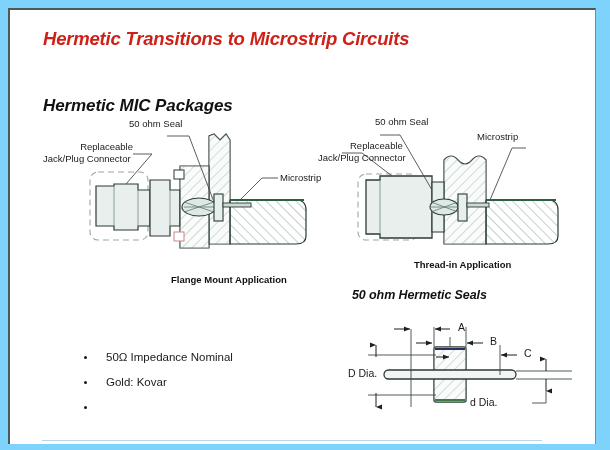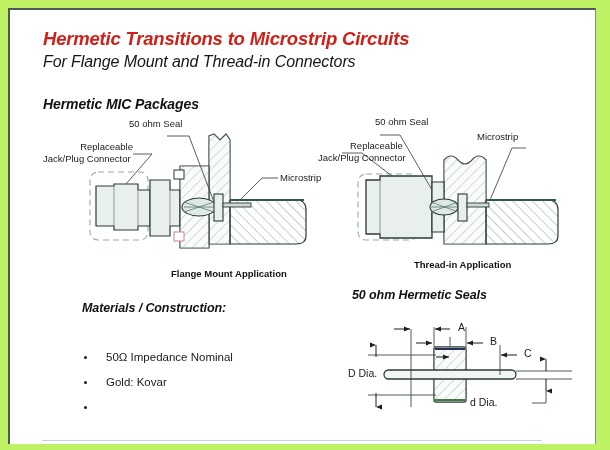--- a/index.html
+++ b/index.html
@@ -12,21 +12,21 @@
     height: 450px;
     overflow: hidden;
     font-family: "Liberation Sans", sans-serif;
   }
 
   #page {
     position: absolute;
     left: 0; top: 0;
     width: 610px;
     height: 450px;
-    background: #bef264;
+    background: #7dd3fc;
   }
 
   
   #slide-frame {
     position: absolute;
     left: 8px;
     top: 8px;
     width: 588px;
     height: 436px;
     border-left: 2px solid #4b5a56;
@@ -63,21 +63,21 @@
     left: 43px;
     top: 53px;
     font-size: 16px;
     font-style: italic;
     color: #161616;
     letter-spacing: -0.1px;
     white-space: nowrap;
   }
   .section-head {
     position: absolute;
-    font-size: 14px;
+    font-size: 17px;
     font-weight: bold;
     font-style: italic;
     color: #111111;
     white-space: nowrap;
     letter-spacing: -0.1px;
   }
   #head-mic { left: 43px; top: 96px; }
   #head-materials { left: 82px; top: 301px; font-size: 12.5px; }
   #head-seals { left: 352px; top: 288px; font-size: 12.5px; }
 
@@ -91,21 +91,21 @@
 
   .diagram svg { display: block; }
 
   .caption {
     position: absolute;
     font-size: 9.5px;
     font-weight: bold;
     color: #111111;
     white-space: nowrap;
   }
-  #cap-flange { left: 155px; top: 268px; padding-left: 16px; }
+  #cap-flange { left: 155px; top: 274px; padding-left: 16px; }
   #cap-thread { left: 414px; top: 259px; }
 
   
   #materials-list {
     position: absolute;
     left: 82px;
     top: 327px;
     width: 260px;
     margin-top: 24px;
   }
@@ -132,21 +132,20 @@
   }
 </style>
 </head>
 <body>
 
 <div id="page">
   <div id="slide-frame"></div>
   <div id="bottom-rule"></div>
 
   <div class="title-main">Hermetic Transitions to Microstrip Circuits</div>
-  <div class="title-sub">For Flange Mount and Thread-in Connectors</div>
 
   <div class="section-head" id="head-mic">Hermetic MIC Packages</div>
 
   <div class="diagram" id="diagram-flange">
     <svg width="290" height="150" viewBox="0 0 290 150">
       <defs>
         <pattern id="hatchA" width="7" height="7" patternTransform="rotate(45)" patternUnits="userSpaceOnUse">
           <line x1="0" y1="0" x2="0" y2="7" stroke="#7d978d" stroke-width="0.9"></line>
         </pattern>
         <pattern id="hatchB" width="7" height="7" patternTransform="rotate(-45)" patternUnits="userSpaceOnUse">
@@ -254,21 +253,20 @@
     </svg>
 
     <div style="position:absolute;left:55px;top:-2px;font-size:9.5px;color:#1a1a1a;white-space:nowrap;">50 ohm Seal</div>
     <div style="position:absolute;left:30px;top:22px;font-size:9.5px;color:#1a1a1a;white-space:nowrap;">Replaceable</div>
     <div style="position:absolute;left:-2px;top:34px;font-size:9.5px;color:#1a1a1a;white-space:nowrap;">Jack/Plug Connector</div>
     <div style="position:absolute;left:157px;top:13px;font-size:9.5px;color:#1a1a1a;white-space:nowrap;">Microstrip</div>
   </div>
 
   <div class="caption" id="cap-thread">Thread-in Application</div>
 
-  <div class="section-head" id="head-materials">Materials / Construction:</div>
 
   <div id="materials-list">
     <div class="bullet-row">
       <span class="bullet-dot"></span>
       <span class="bullet-text">50Ω Impedance Nominal</span>
     </div>
     <div class="bullet-row">
       <span class="bullet-dot"></span>
       <span class="bullet-text">Gold: Kovar</span>
     </div>

